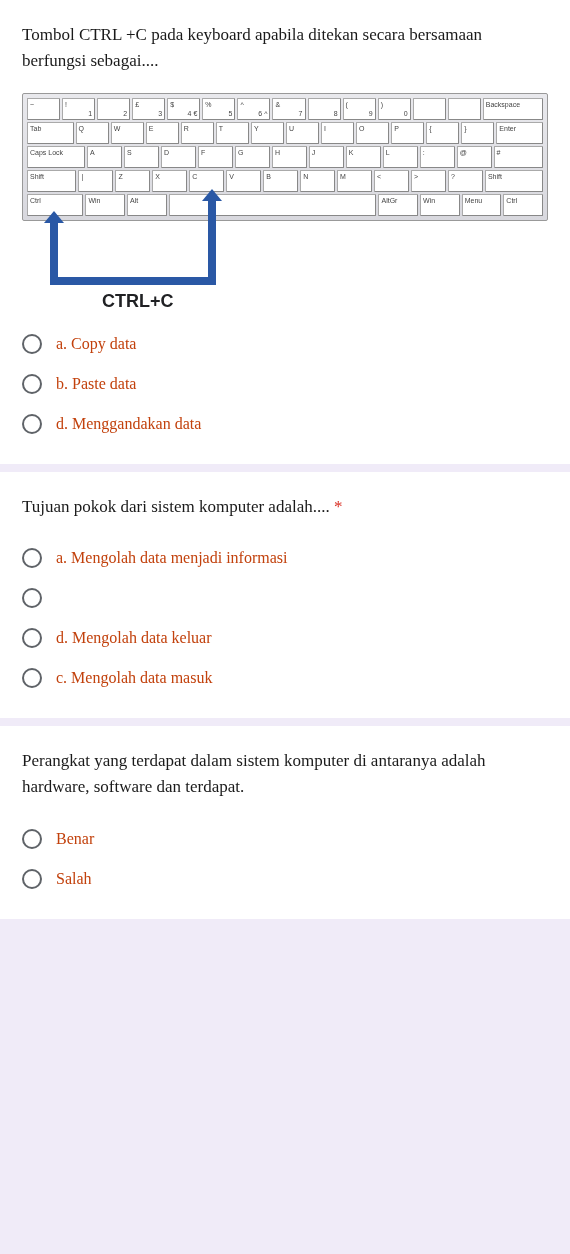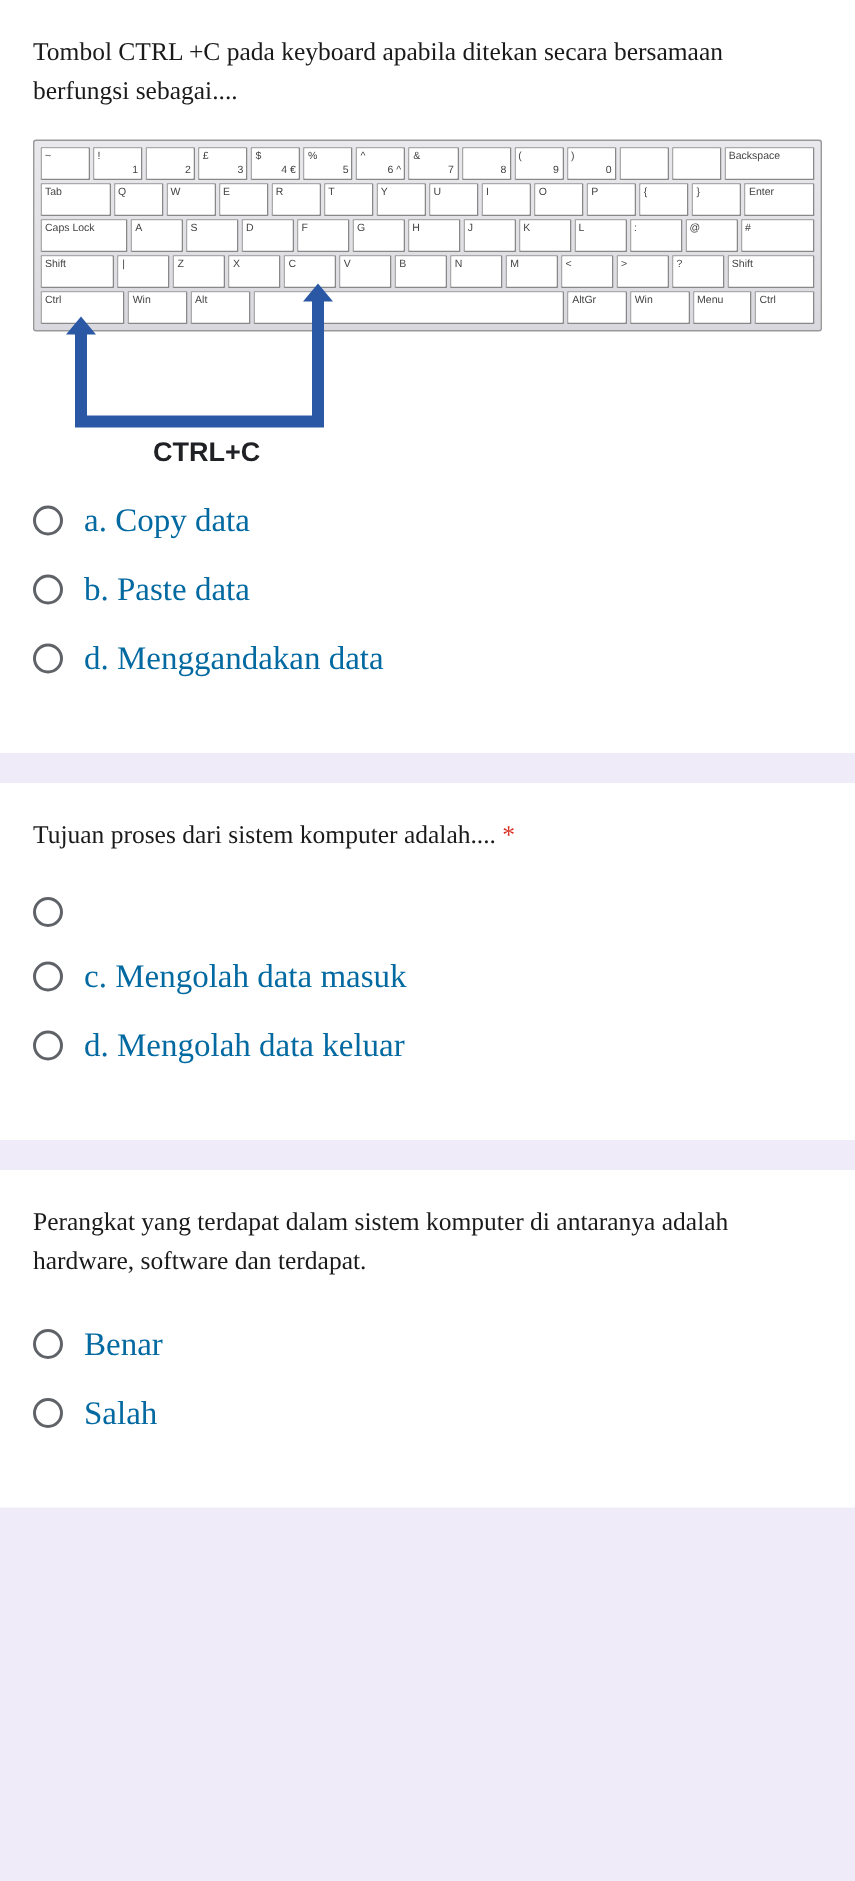--- a/index.html
+++ b/index.html
@@ -4,22 +4,22 @@
 <style>
   * { box-sizing: border-box; margin: 0; padding: 0; }
   body {
     font-family: Georgia, 'Times New Roman', serif;
     background: #f0ebf8;
     width: 570px;
     color: #202124;
   }
   .card {
     background: #fff;
-    margin-bottom: 20px;
-    padding: 22px 22px 40px 22px;
+    margin-bottom: 8px;
+    padding: 22px 22px 20px 22px;
     border-radius: 0;
   }
   .question-text {
     font-size: 17px;
     line-height: 1.55;
     color: #1a1a1a;
     margin-bottom: 18px;
   }
   .required { color: #d93025; }
   .options { margin-top: 12px; }
@@ -31,22 +31,22 @@
     cursor: pointer;
   }
   .radio {
     width: 20px;
     height: 20px;
     border: 2px solid #5f6368;
     border-radius: 50%;
     flex-shrink: 0;
   }
   .option-label {
-    font-size: 22px;
-    color: #0369a1;
+    font-size: 16px;
+    color: #c2410c;
   }
   
   .kb-wrap { width: 100%; margin-bottom: 8px; }
   .kb {
     border: 1px solid #999;
     background: linear-gradient(#e9e9ed,#d8d8de);
     padding: 4px;
     border-radius: 2px;
     width: 100%;
   }
@@ -351,33 +351,37 @@
     </div>
     <div class="option-row">
       <div class="radio"></div>
       <span class="option-label">d. Menggandakan data</span>
     </div>
   </div>
 </div>
 
 <div class="card">
   <div class="question-text">
-    <span>Tujuan proses dari sistem komputer adalah.... </span><span class="required">*</span>
+    <span>Tujuan pokok dari sistem komputer adalah.... </span><span class="required">*</span>
   </div>
   <div class="options">
     <div class="option-row">
       <div class="radio"></div>
+      <span class="option-label">a. Mengolah data menjadi informasi</span>
+    </div>
+    <div class="option-row">
+      <div class="radio"></div>
+    </div>
+    <div class="option-row">
+      <div class="radio"></div>
+      <span class="option-label">d. Mengolah data keluar</span>
     </div>
     <div class="option-row">
       <div class="radio"></div>
       <span class="option-label">c. Mengolah data masuk</span>
-    </div>
-    <div class="option-row">
-      <div class="radio"></div>
-      <span class="option-label">d. Mengolah data keluar</span>
     </div>
   </div>
 </div>
 
 <div class="card">
   <div class="question-text">
     <span>Perangkat yang terdapat dalam sistem komputer di antaranya adalah  </span><span class="em">hardware, software</span><span> dan </span><span class="em">terdapat</span><span>.</span>
   </div>
   <div class="options">
     <div class="option-row">

